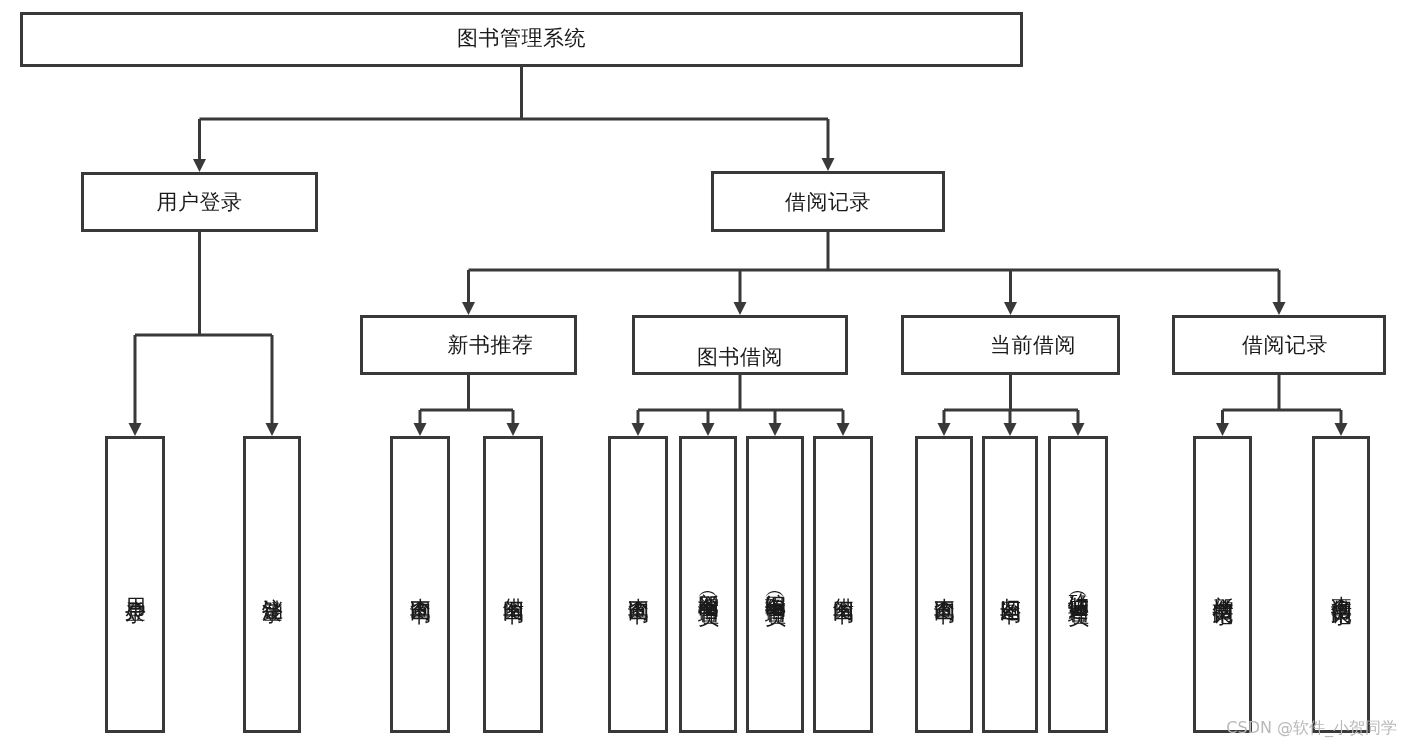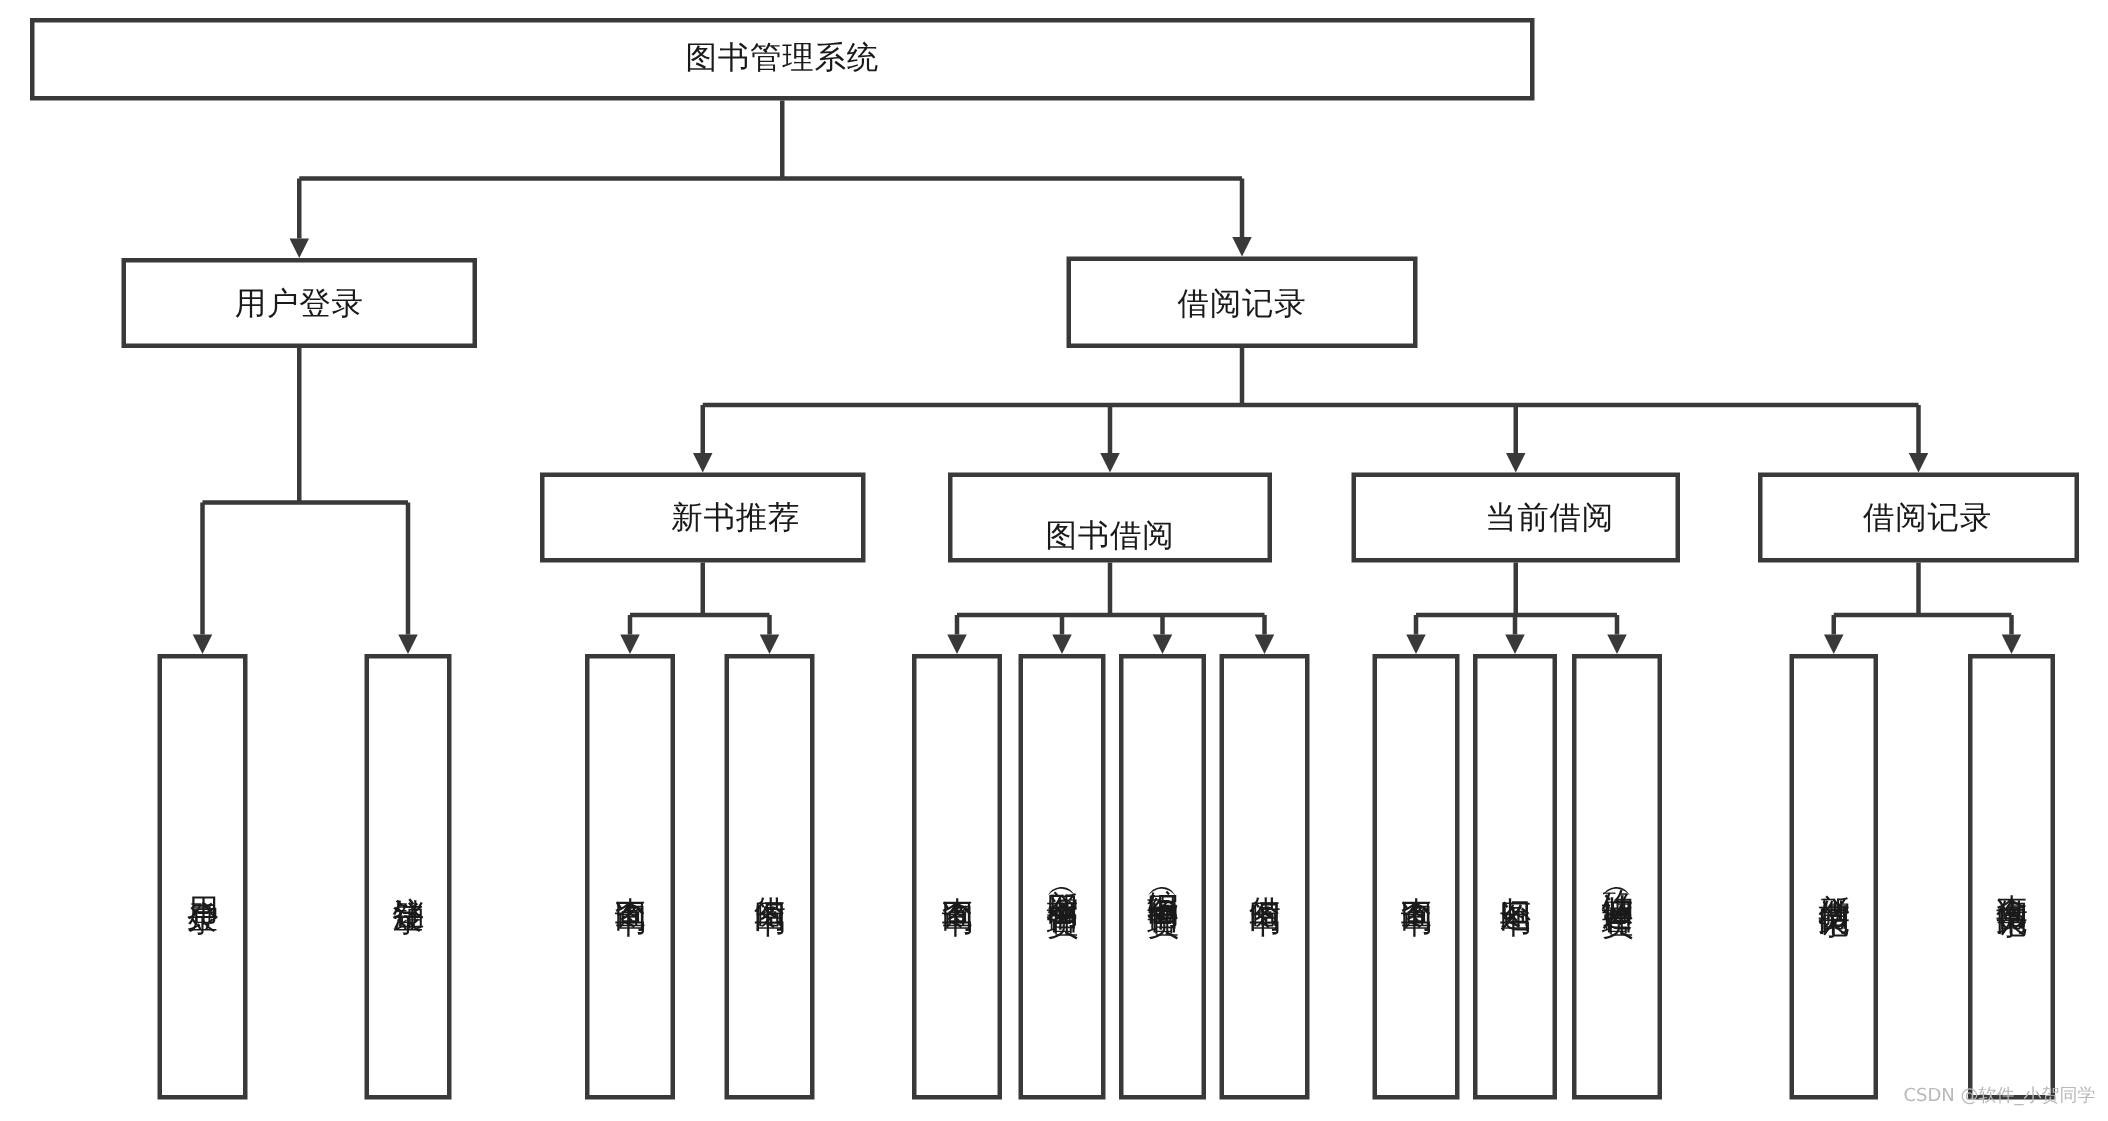--- a/index.html
+++ b/index.html
@@ -64,21 +64,21 @@
     line-height: 1.18;
     letter-spacing: 2px;
     white-space: nowrap;
     font-family: "DejaVu Sans", "Liberation Sans", sans-serif;
     pointer-events: none;
   }
   .watermark {
     position: absolute;
     right: 8px;
     bottom: 8px;
-    font-size: 12px;
+    font-size: 16px;
     color: #b9b9b9;
     font-family: "DejaVu Sans", "Liberation Sans", sans-serif;
     white-space: nowrap;
     pointer-events: none;
   }
 </style>
 </head>
 <body>
 
 <div id="diagram-root">

